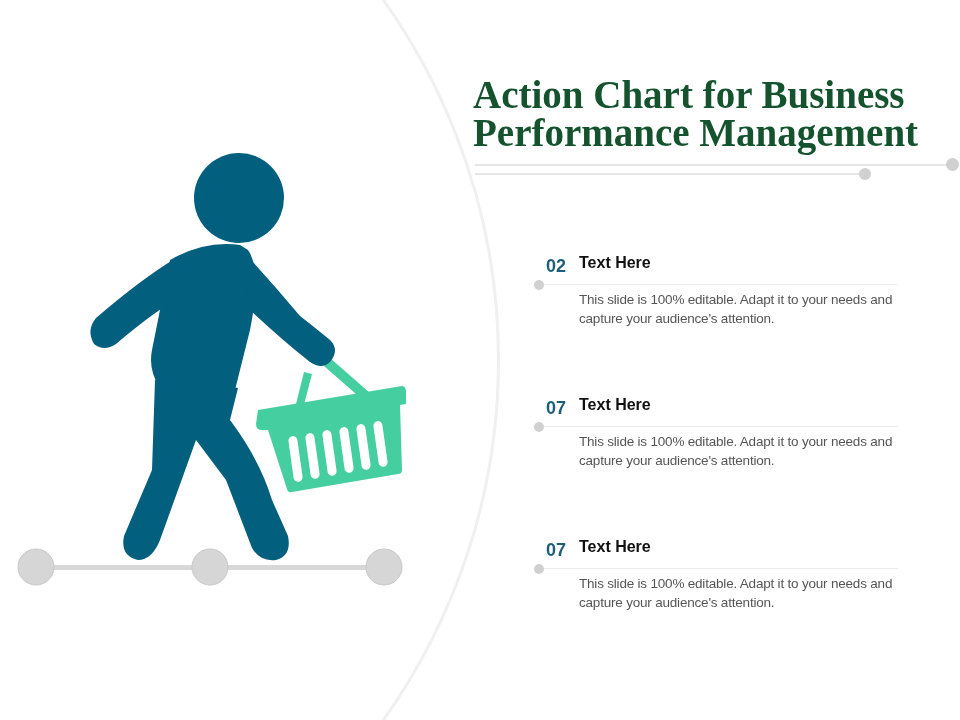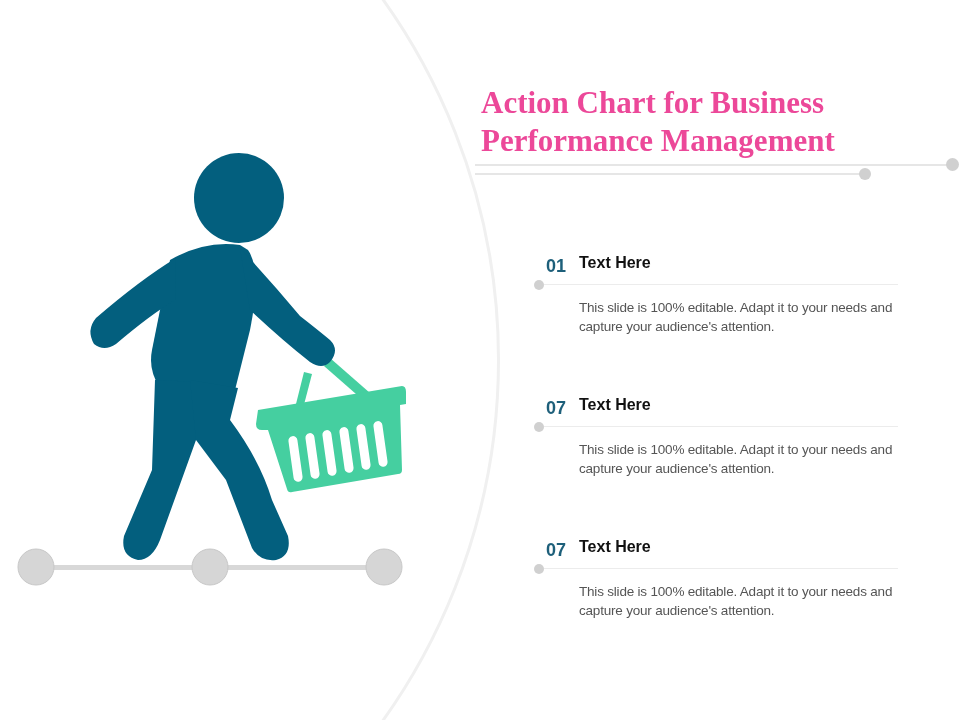--- a/index.html
+++ b/index.html
@@ -1,27 +1,27 @@
 <!DOCTYPE html>
 <html><head>
 <meta charset="utf-8">
 <style>
   html, body { margin:0; padding:0; }
   body { width:960px; height:720px; position:relative; overflow:hidden; background:#ffffff; font-family:"Liberation Sans", sans-serif; }
   .arc { position:absolute; left:-742px; top:-261px; width:1242px; height:1242px; border-radius:50%; border:3px solid #f0f0f0; box-sizing:border-box; }
   .figure { position:absolute; left:0; top:0; width:520px; height:720px; }
-  .title { position:absolute; left:473px; top:76px; width:470px; font-family:"Liberation Serif", serif; font-weight:bold; font-size:31px; line-height:38px; color:#ec4899; margin:8px; }
+  .title { position:absolute; left:473px; top:76px; width:470px; font-family:"Liberation Serif", serif; font-weight:bold; font-size:39px; line-height:38px; color:#14532d; margin:0; }
   .title-line { position:absolute; height:2px; background:#e6e6e6; }
   .dot { position:absolute; border-radius:50%; background:#d0d0d0; }
   .item { position:absolute; left:538px; width:370px; }
   .item .num { position:absolute; left:8px; top:0; font-size:18px; font-weight:bold; color:#1d5f7a; }
   .item .head { position:absolute; left:41px; top:-2px; font-size:16px; font-weight:bold; color:#111; }
   .item .rule { position:absolute; left:6px; top:28px; width:354px; height:1px; background:#ececec; }
   .item .rule-dot { position:absolute; left:-4px; top:24px; width:10px; height:10px; border-radius:50%; background:#d0d0d0; }
-  .item .desc { position:absolute; left:41px; top:42px; width:330px; font-size:13.5px; line-height:19px; color:#555; letter-spacing:-0.2px; }
+  .item .desc { position:absolute; left:41px; top:34px; width:330px; font-size:13.5px; line-height:19px; color:#555; letter-spacing:-0.2px; }
 </style>
 </head>
 <body>
 
 <div class="arc"></div>
 
 <svg class="figure" viewBox="0 0 520 720" width="520" height="720">
 
   <g>
     <rect x="36" y="565" width="348" height="5" fill="#d8d8d8"></rect>
@@ -64,21 +64,21 @@
 </svg>
 
 <h1 class="title">Action Chart for Business Performance Management</h1>
 
 <div class="title-line" style="left:475px; top:164px; width:478px; height:2px;"></div>
 <div class="dot" style="left:946px; top:158px; width:13px; height:13px;"></div>
 <div class="title-line" style="left:475px; top:173px; width:390px; height:2px;"></div>
 <div class="dot" style="left:859px; top:168px; width:12px; height:12px;"></div>
 
 <div class="item" style="top:256px;">
-  <span class="num">01</span>
+  <span class="num">02</span>
   <span class="head">Text Here</span>
   <div class="rule-dot"></div>
   <div class="rule"></div>
   <div class="desc">This slide is 100% editable. Adapt it to your needs and capture your audience's attention.</div>
 </div>
 
 <div class="item" style="top:398px;">
   <span class="num">07</span>
   <span class="head">Text Here</span>
   <div class="rule-dot"></div>

